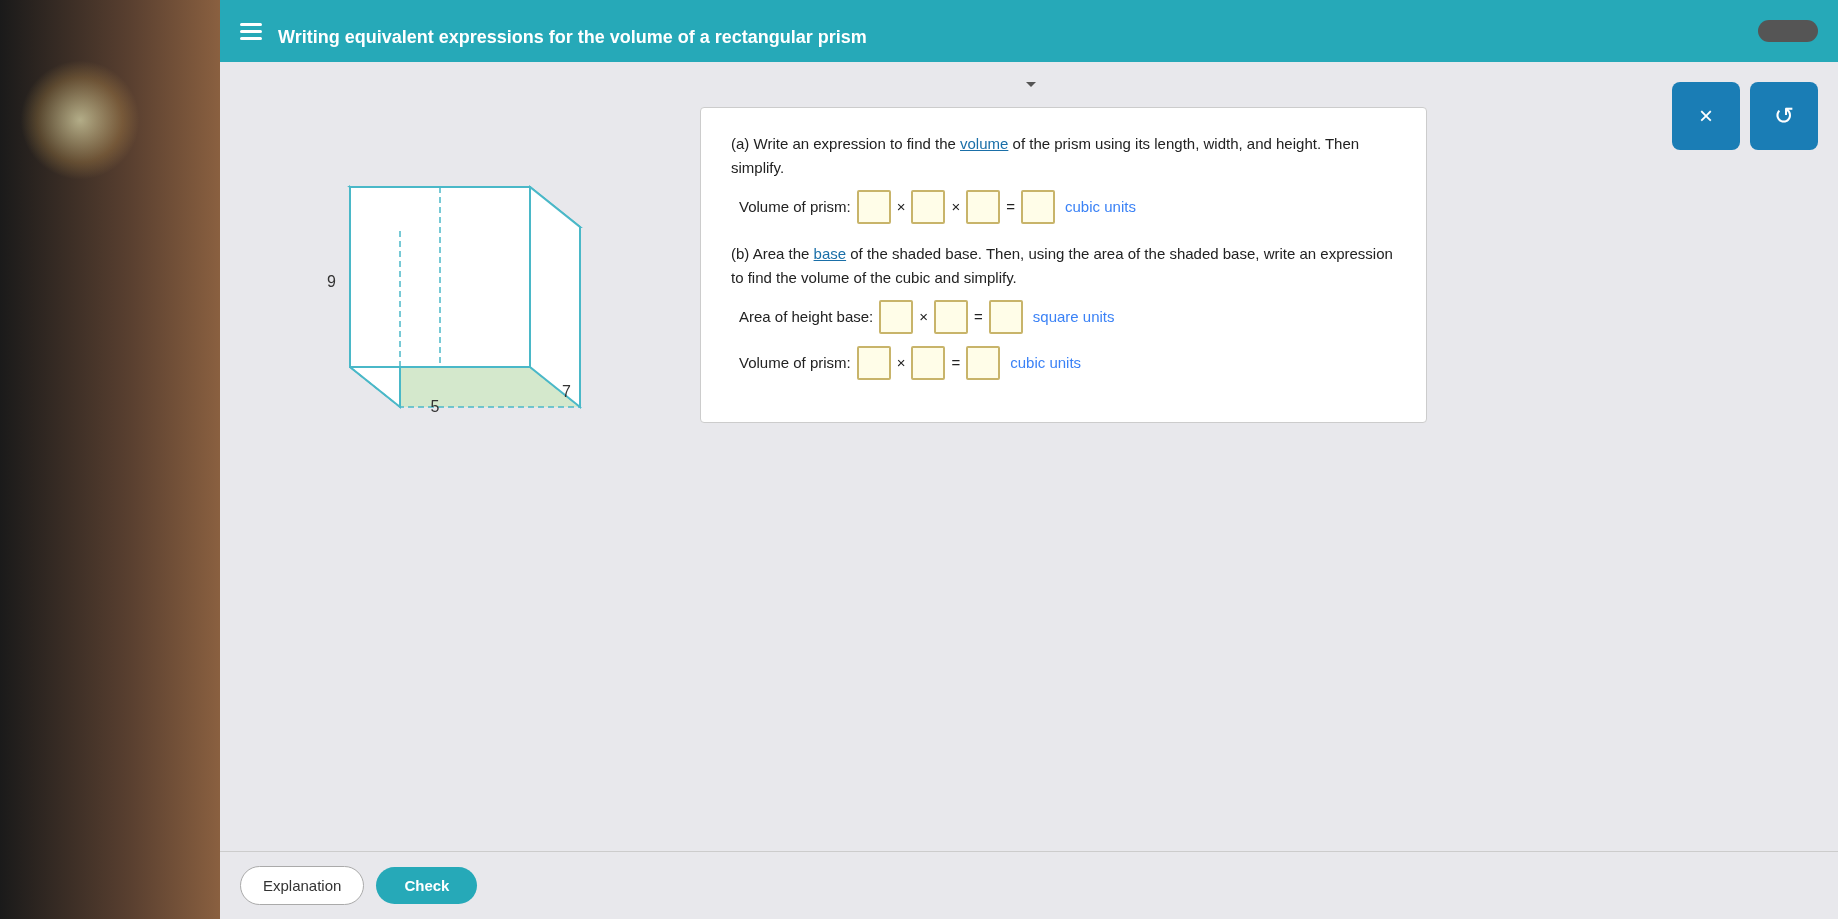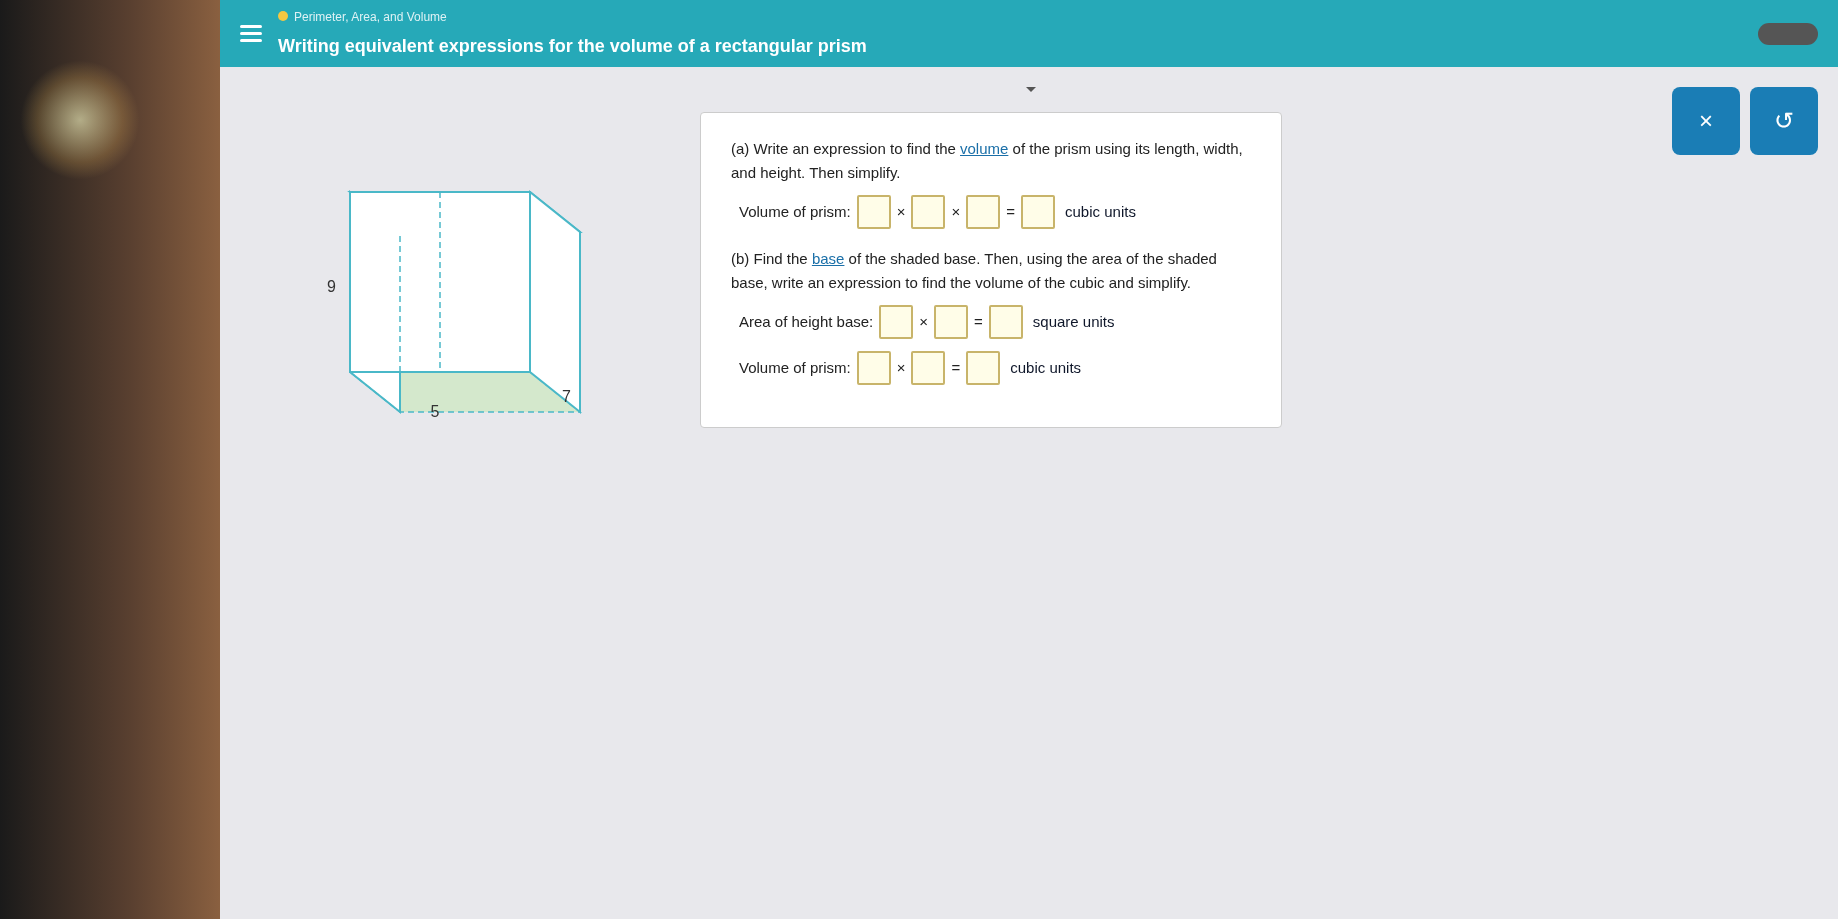--- a/index.html
+++ b/index.html
@@ -116,21 +116,21 @@
       width: 400px;
       height: 320px;
     }
 
     
     .question-box {
       background: white;
       border: 1px solid #ccc;
       border-radius: 4px;
       padding: 24px 30px;
-      width: 582px;
+      width: 727px;
       margin-left: 40px;
       font-size: 15px;
       color: #222;
       line-height: 1.6;
     }
     .question-part {
       margin-bottom: 18px;
     }
     .question-part p {
       margin-bottom: 10px;
@@ -156,21 +156,21 @@
       text-align: center;
       font-size: 15px;
       outline: none;
     }
     .operator-text {
       font-size: 15px;
       color: #222;
     }
     .units-text {
       font-size: 15px;
-      color: #0f172a;
+      color: #3b82f6;
       margin-left: 4px;
     }
 
     
     .action-buttons {
       position: absolute;
       right: 20px;
       top: 20px;
       display: flex;
       gap: 10px;
@@ -234,23 +234,20 @@
 
 <div class="main-content">
 
   <div class="header">
     <div class="hamburger-icon">
       <span></span>
         <span></span>
         <span></span>
     </div>
     <div class="header-text-group">
-      <div class="header-subtitle">
-        <span class="header-dot"></span><span>Perimeter, Area, and Volume</span>
-      </div>
       <div class="header-title">Writing equivalent expressions for the volume of a rectangular prism</div>
     </div>
     <div class="top-right-btn"></div>
   </div>
 
   <div class="body-area">
 
     <button class="chevron-btn">
       <svg viewBox="0 0 24 24">
         <path d="M7 10l5 5 5-5z"></path>
@@ -304,21 +301,21 @@
             <input class="answer-input" type="text" maxlength="3" style="">
             <span class="operator-text">=</span>
             <input class="answer-input" type="text" maxlength="5" style="">
             <span class="units-text">cubic units</span>
           </div>
         </div>
 
         <div class="question-part">
           <p>
             <span>(b)</span>
-            <span> Find the </span>
+            <span> Area the </span>
             <span class="underline-link">base</span>
             <span> of the shaded base. Then, using the area of the shaded base, write an expression to find the volume of the cubic and simplify.</span>
           </p>
           <div class="input-row">
             <span>Area of height base:</span>
             <input class="answer-input" type="text" maxlength="3" style="">
             <span class="operator-text">×</span>
             <input class="answer-input" type="text" maxlength="3" style="">
             <span class="operator-text">=</span>
             <input class="answer-input" type="text" maxlength="5" style="">
@@ -343,14 +340,18 @@
         </button>
         <button class="action-btn">
           <span>↺</span>
         </button>
       </div>
 
     </div>
 
   </div>
 
+  <div class="bottom-bar">
+    <button class="explanation-btn">Explanation</button>
+    <button class="check-btn">Check</button>
+  </div>
 
 </div>
 
 </body></html>

